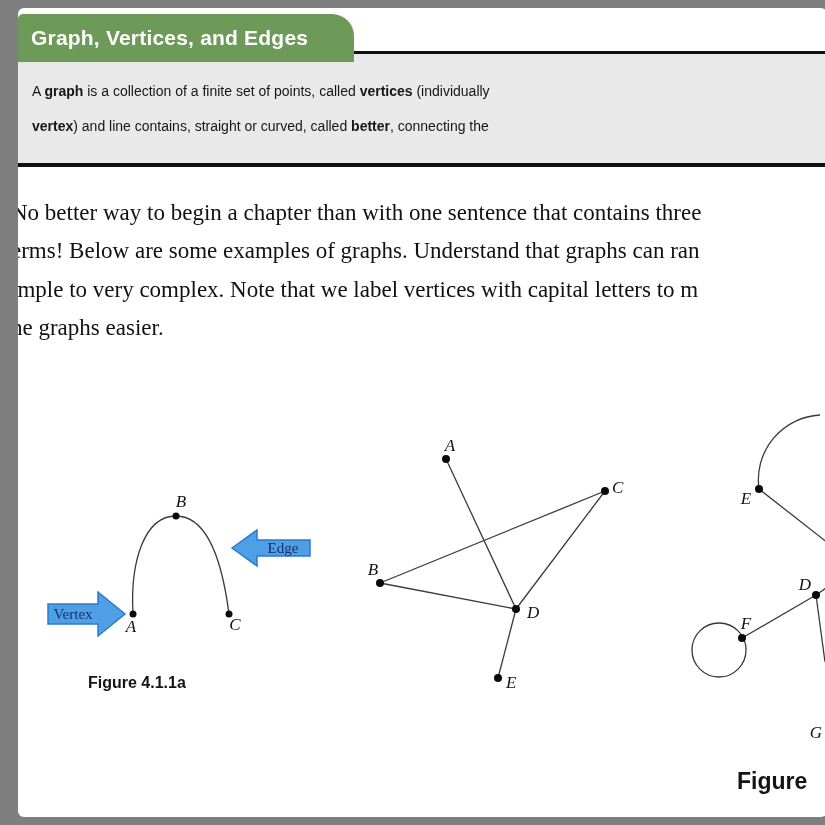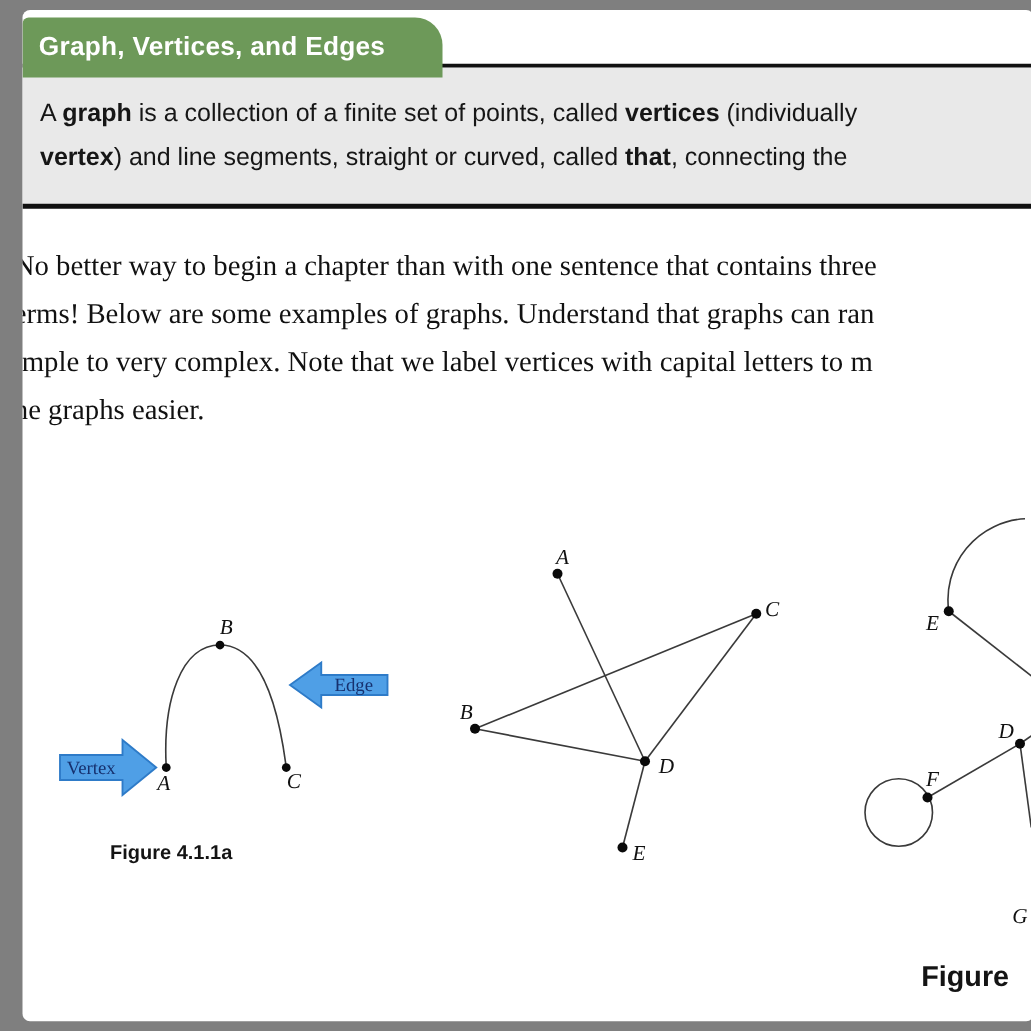--- a/index.html
+++ b/index.html
@@ -6,21 +6,21 @@
   .frame{position:absolute;left:0;top:0;width:825px;height:825px;background:#7f7f7f;box-sizing:border-box;padding:8px;}
   .page{position:relative;width:809px;height:809px;background:#ffffff;border-radius:6px;overflow:hidden;
         font-family:"Liberation Sans",sans-serif;margin-left:10px;}
   
   .banner{position:absolute;left:0;top:6px;width:336px;height:48px;background:#6d9959;
           border-radius:5px 22px 0 0;z-index:3;display:flex;align-items:center;}
   .banner-title{color:#ffffff;font-weight:bold;font-size:21px;padding-left:13px;letter-spacing:.2px;}
   .rule-top{position:absolute;left:0;top:43px;width:809px;height:3px;background:#111;z-index:2;}
   .defbox{position:absolute;left:0;top:46px;width:809px;height:109px;background:#e9e9e9;z-index:1;}
   .rule-bottom{position:absolute;left:0;top:155px;width:809px;height:4px;background:#111;z-index:2;}
-  .deftext{position:absolute;left:14px;top:66px;z-index:2;font-size:20px;line-height:35px;color:#161616;white-space:nowrap;}
+  .deftext{position:absolute;left:14px;top:66px;z-index:2;font-size:14px;line-height:35px;color:#161616;white-space:nowrap;}
   .deftext b{font-weight:bold;}
   
   .bodytext{position:absolute;left:-7px;top:186px;width:850px;font-family:"Liberation Serif",serif;
             font-size:23px;line-height:38.3px;color:#111;white-space:nowrap;}
   
   .fig{position:absolute;}
   .caption{position:absolute;font-weight:bold;color:#141414;font-size:16px;white-space:nowrap;}
   svg text.vlabel{font-family:"Liberation Serif",serif;font-style:italic;font-size:17px;fill:#111;}
   svg text.callout{font-family:"Liberation Serif",serif;font-size:15px;}
   svg .edge{stroke:#3a3a3a;stroke-width:1.3;fill:none;}
@@ -34,21 +34,21 @@
 
     <div class="banner">
       <span class="banner-title">Graph, Vertices, and Edges</span>
     </div>
     <div class="rule-top"></div>
     <div class="defbox"></div>
     <div class="rule-bottom"></div>
 
     <div class="deftext">
       <div><span>A </span><b>graph</b><span> is a collection of a finite set of points, called </span><b>vertices</b><span> (individually</span></div>
-      <div><b>vertex</b><span>) and line segments, straight or curved, called </span><b>that</b><span>, connecting the</span></div>
+      <div><b>vertex</b><span>) and line contains, straight or curved, called </span><b>better</b><span>, connecting the</span></div>
     </div>
 
     <div class="bodytext">
       <div>No better way to begin a chapter than with one sentence that contains three</div>
       <div>erms! Below are some examples of graphs. Understand that graphs can ran</div>
       <div>imple to very complex. Note that we label vertices with capital letters to m</div>
       <div>he graphs easier.</div>
     </div>
 
     <svg class="fig" style="left:22px;top:482px;" width="290" height="170" viewBox="0 0 290 170">

